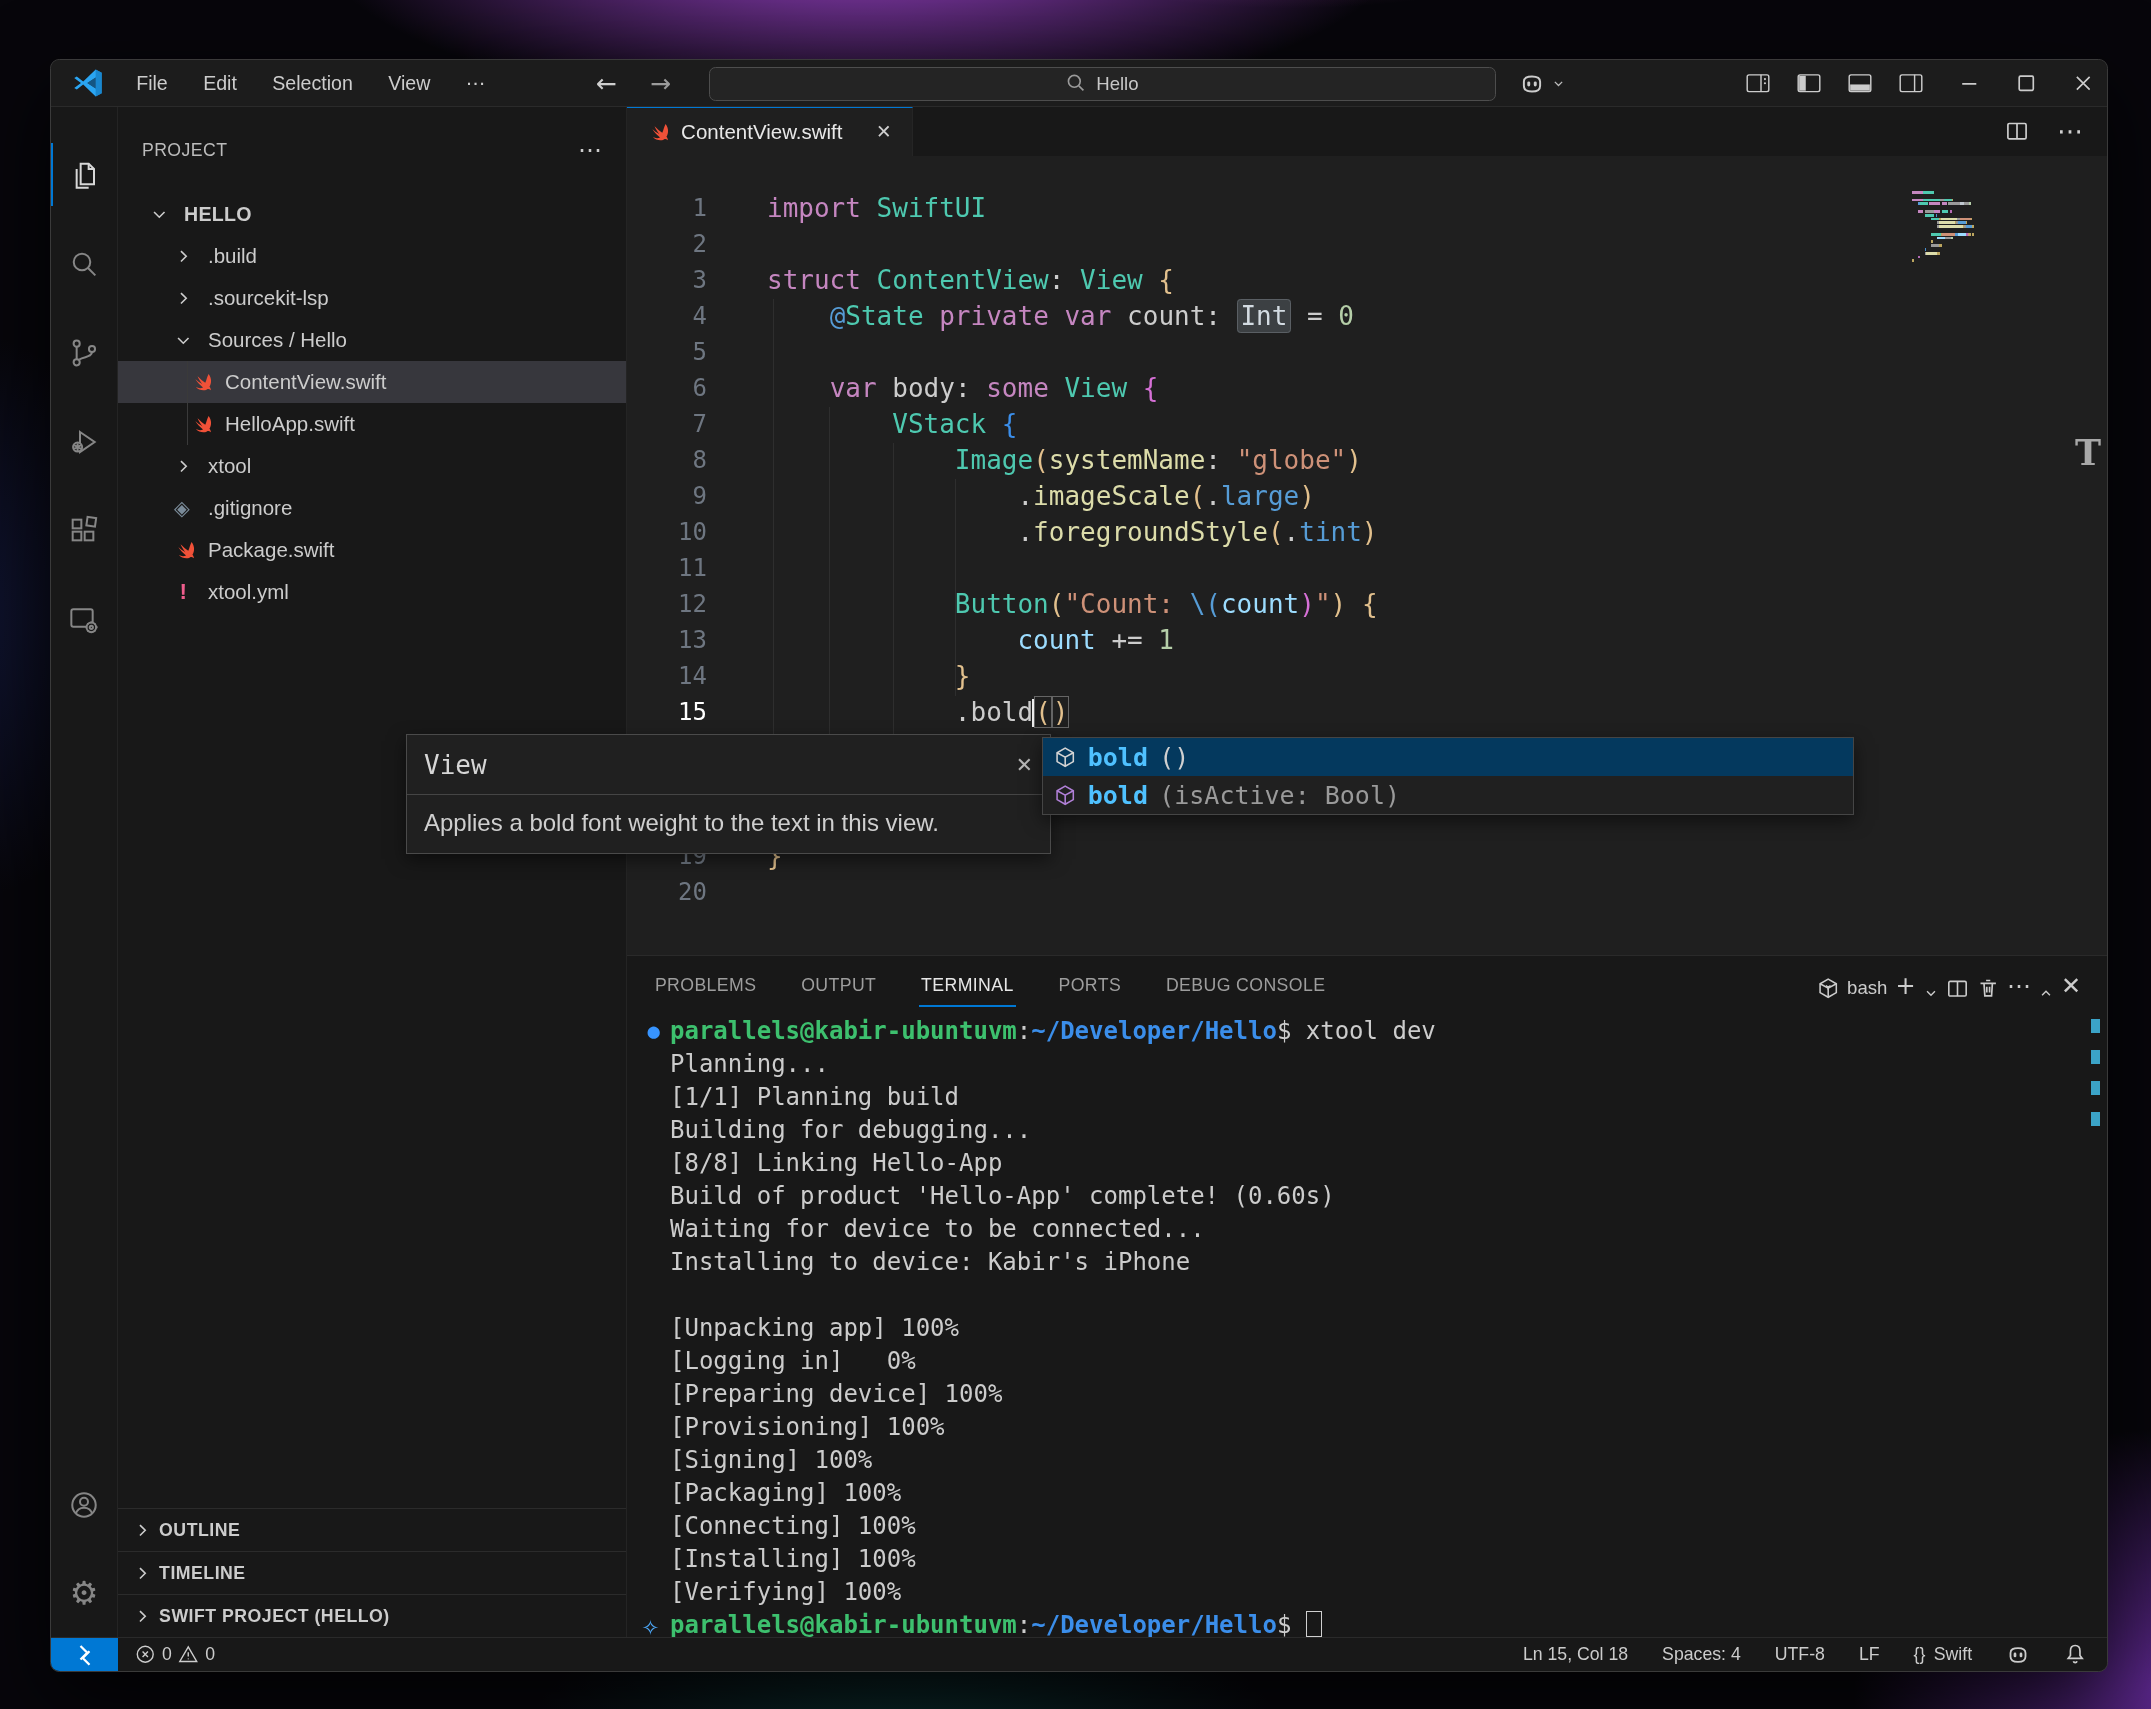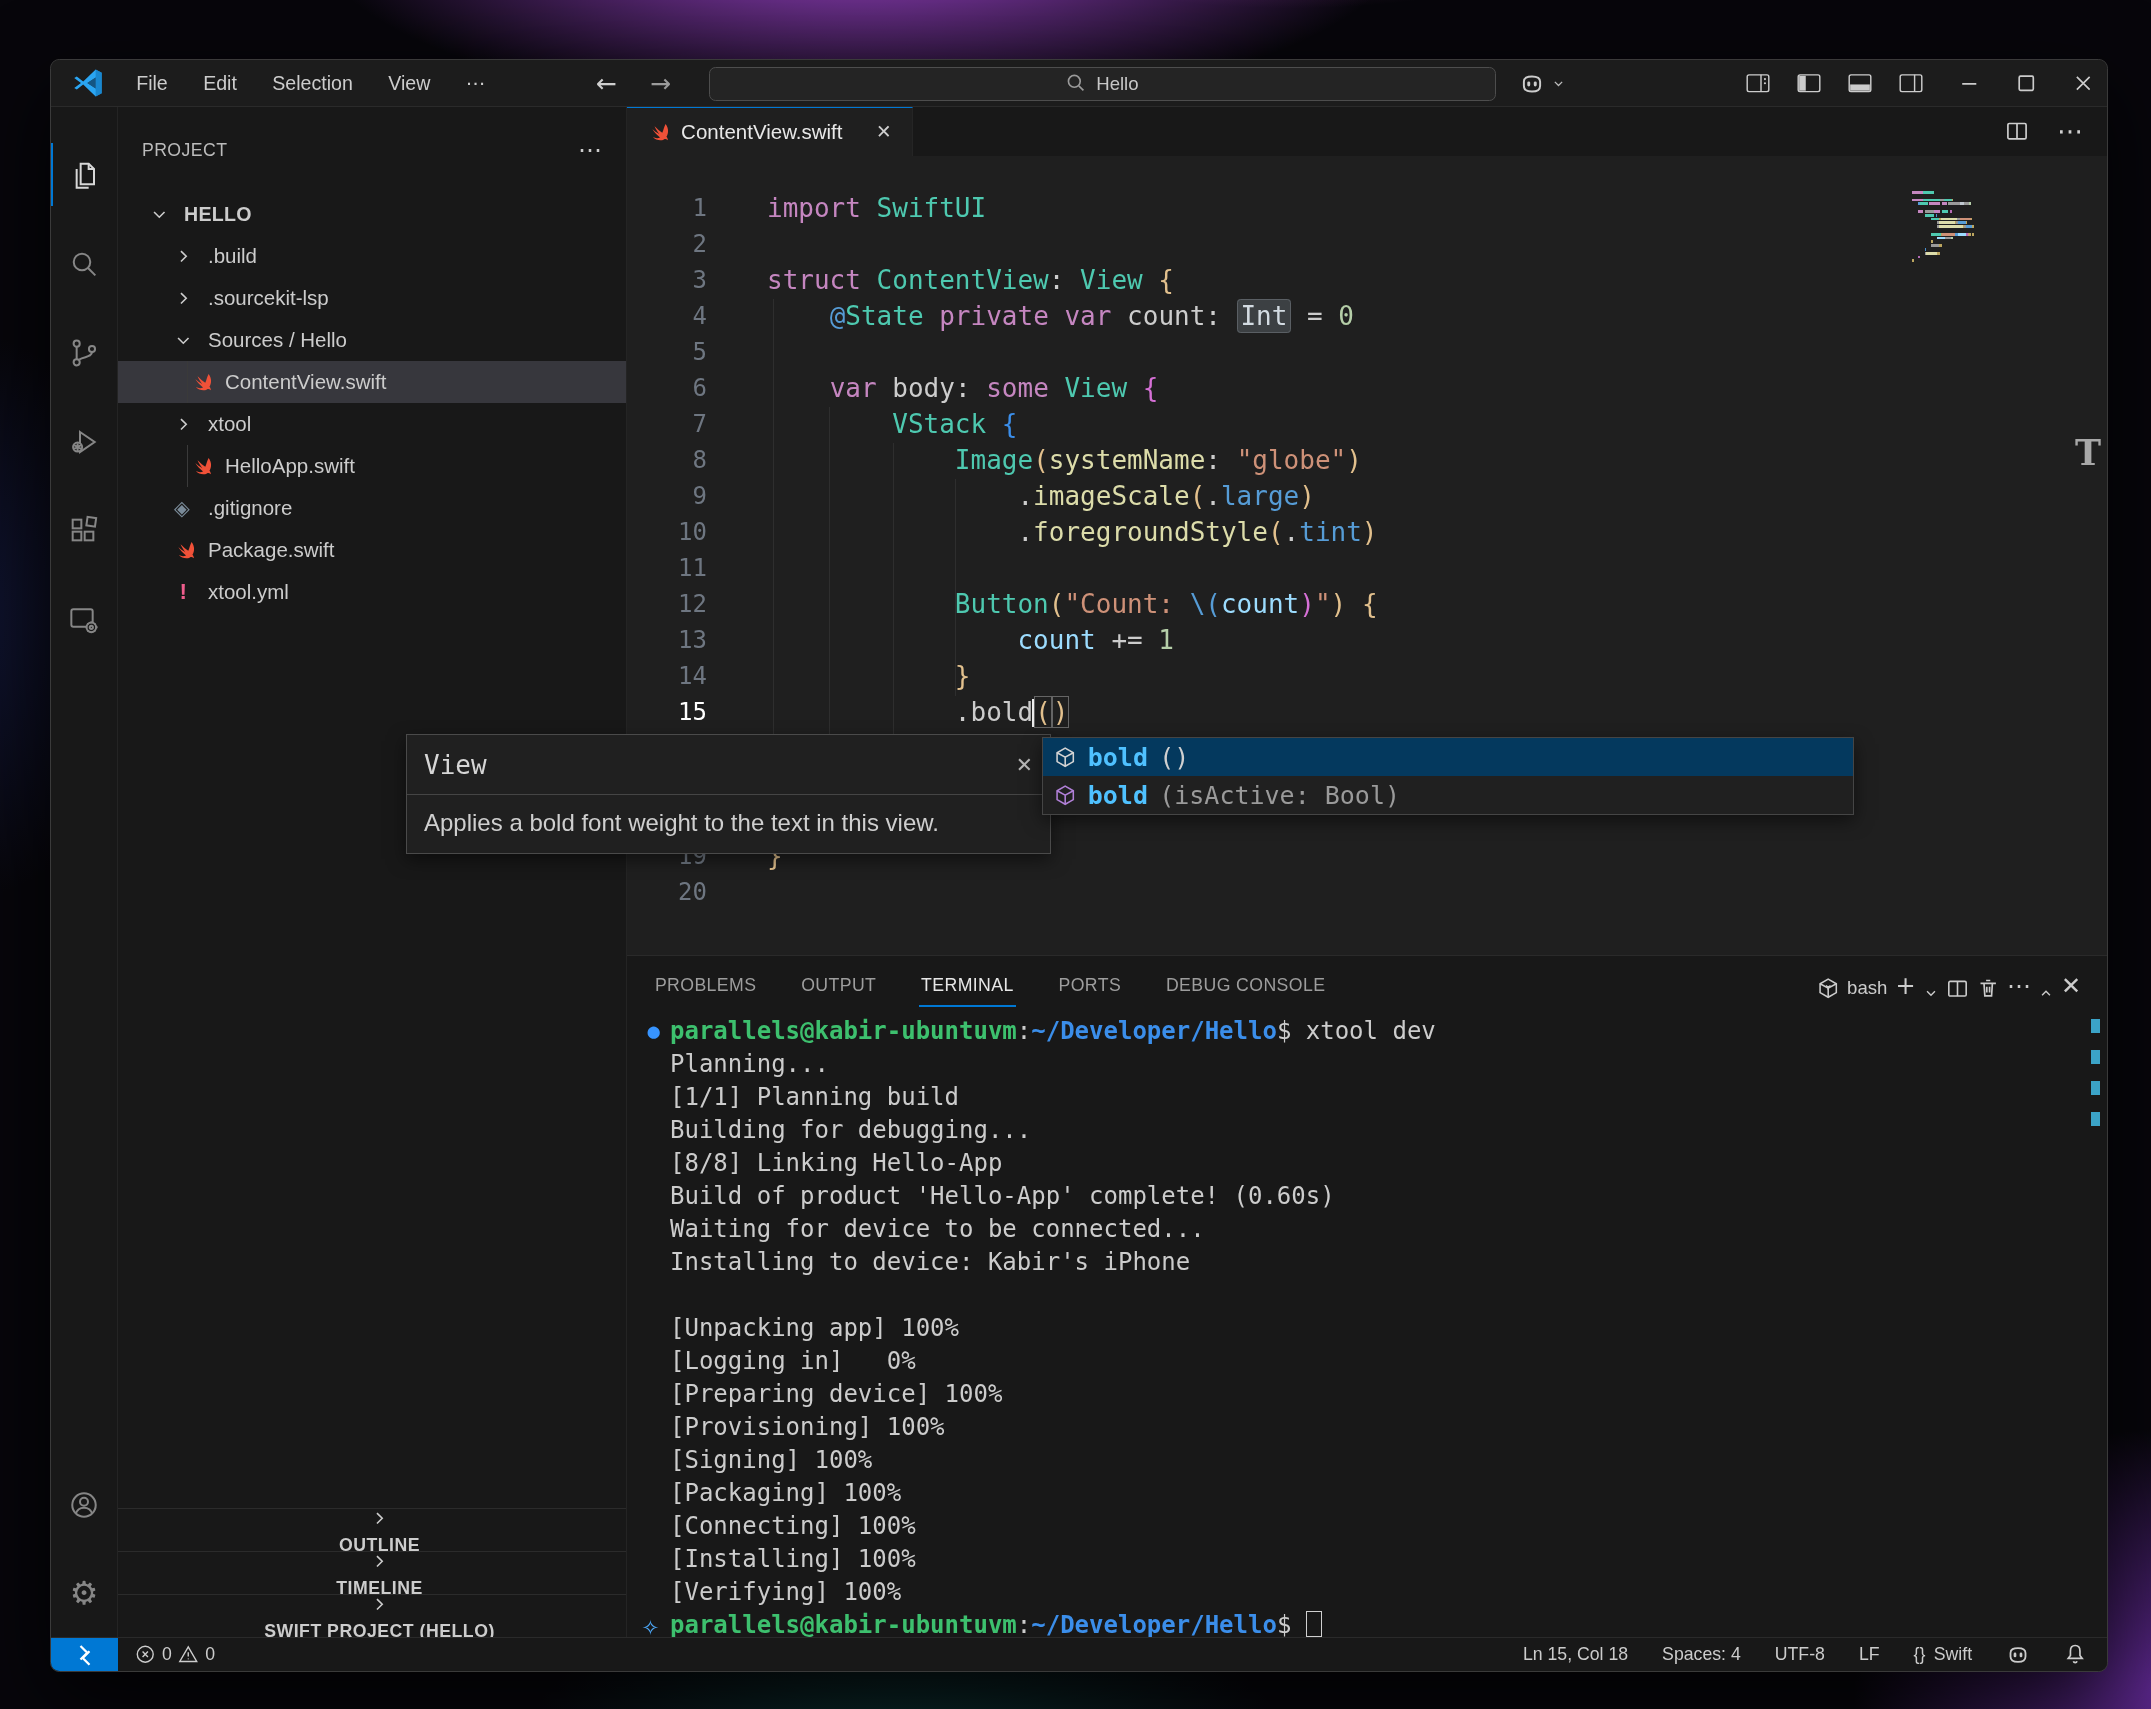--- a/index.html
+++ b/index.html
@@ -66,21 +66,21 @@
   .tree-row.selected { background:#37373d; }
   .tree-row .slot { width:34px; flex:none; display:flex; align-items:center; }
   .tree-row.lv0 { padding-left:32px; font-weight:bold; font-size:19.6px; letter-spacing:0.3px; }
   .tree-row.lv1 { padding-left:56px; }
   .tree-row.lv2 { padding-left:73px; }
   .tree-guide { position:absolute; left:69px; top:0; bottom:0; width:0.9px; background:#3a3a3a; }
   .icon-git { color:#7a8b99; font-size:20.5px; font-family:"DejaVu Sans", sans-serif; }
   .icon-yml { color:#ee5d8c; font-weight:bold; font-size:22.4px; padding-left:5.6px; }
   .side-sections { margin-top:auto; }
   .side-section { height:43px; border-top:0.9px solid #2b2b2b; display:flex; align-items:center;
-    gap:7.5px; padding-left:15px; font-size:17.7px; font-weight:bold; letter-spacing:0.5px;flex-direction:column; }
+    gap:7.5px; padding-left:15px; font-size:17.7px; font-weight:bold; letter-spacing:0.5px; }
 
   
   .editor-col { flex:1; display:flex; flex-direction:column; min-width:0; }
   .tabbar { height:49px; flex:none; background:#181818; display:flex; align-items:stretch; }
   .tab { display:flex; align-items:center; gap:11.2px; background:#1f1f1f;
     border-top:1.9px solid #0078d4; border-right:0.9px solid #252525; padding:0 20.5px;
     font-size:20.5px; color:#e8e8e8; }
   .tab-close { margin-left:22.4px; font-size:18.6px; color:#cfcfcf; }
   .tab-actions { margin-left:auto; display:flex; align-items:center; gap:28px;
     padding-right:24px; color:#cfcfcf; }
@@ -375,36 +375,36 @@
             </div>
             <div class="tree-row lv2 selected">
               <span class="tree-guide"></span>
               <span class="slot">
                 <svg width="22.4" height="22.4" viewBox="0 0 16 16">
                   <path fill="#f05138" d="M12.6 2.2c2.4 3.2 2.1 6.9.6 9 .9 1.1 1.1 2.1.9 2.6-1-.9-1.9-1.1-2.7-.6-2.4 1.3-5.9.5-7.9-1.7 1.7.9 3.6 1 5.1.3C6.5 10.3 4.3 7.8 3.1 5.8c1.5 1.4 3.5 2.9 5 3.6C6.7 7.7 5.2 5.1 4.7 3.7c1.7 1.7 4 3.8 5.5 4.7.9-1.8 1.2-4.2 2.4-6.2z"></path>
                 </svg>
               </span>
               <span class="tree-label">ContentView.swift</span>
             </div>
+            <div class="tree-row lv2">
+              <span class="tree-guide"></span>
+              <span class="slot">
+                <svg width="22.4" height="22.4" viewBox="0 0 16 16">
+                  <path fill="#f05138" d="M12.6 2.2c2.4 3.2 2.1 6.9.6 9 .9 1.1 1.1 2.1.9 2.6-1-.9-1.9-1.1-2.7-.6-2.4 1.3-5.9.5-7.9-1.7 1.7.9 3.6 1 5.1.3C6.5 10.3 4.3 7.8 3.1 5.8c1.5 1.4 3.5 2.9 5 3.6C6.7 7.7 5.2 5.1 4.7 3.7c1.7 1.7 4 3.8 5.5 4.7.9-1.8 1.2-4.2 2.4-6.2z"></path>
+                </svg>
+              </span>
+              <span class="tree-label">HelloApp.swift</span>
+            </div>
             <div class="tree-row lv1">
               <span class="slot">
                 <svg width="18.6" height="18.6" viewBox="0 0 16 16" fill="none" stroke="#cccccc" stroke-width="1.4">
                   <path d="M6 3.5L10.5 8 6 12.5"></path>
                 </svg>
               </span>
               <span class="tree-label">xtool</span>
-            </div>
-            <div class="tree-row lv2">
-              <span class="tree-guide"></span>
-              <span class="slot">
-                <svg width="22.4" height="22.4" viewBox="0 0 16 16">
-                  <path fill="#f05138" d="M12.6 2.2c2.4 3.2 2.1 6.9.6 9 .9 1.1 1.1 2.1.9 2.6-1-.9-1.9-1.1-2.7-.6-2.4 1.3-5.9.5-7.9-1.7 1.7.9 3.6 1 5.1.3C6.5 10.3 4.3 7.8 3.1 5.8c1.5 1.4 3.5 2.9 5 3.6C6.7 7.7 5.2 5.1 4.7 3.7c1.7 1.7 4 3.8 5.5 4.7.9-1.8 1.2-4.2 2.4-6.2z"></path>
-                </svg>
-              </span>
-              <span class="tree-label">HelloApp.swift</span>
             </div>
             <div class="tree-row lv1">
               <span class="slot">
                 <span class="icon-git">◈</span>
               </span>
               <span class="tree-label">.gitignore</span>
             </div>
             <div class="tree-row lv1">
               <span class="slot">
                 <svg width="22.4" height="22.4" viewBox="0 0 16 16">

